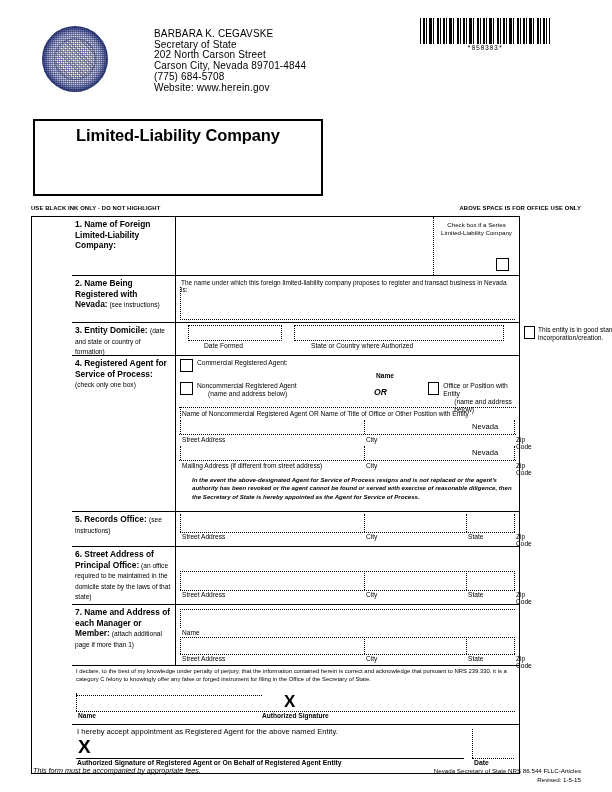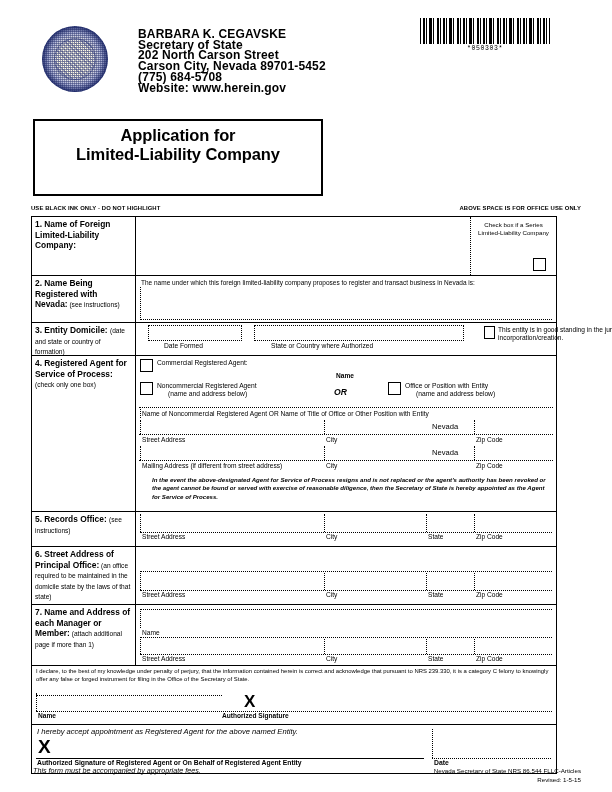--- a/index.html
+++ b/index.html
@@ -53,24 +53,24 @@
     content: "";
     position: absolute;
     left: 12px; top: 12px; right: 12px; bottom: 12px;
     border-radius: 50%;
     border: 1px solid rgba(40,52,120,0.55);
     background-image:
       repeating-linear-gradient(45deg, rgba(35,45,120,0.35) 0 1px, transparent 1px 3px);
   }
   .office-block {
     position: absolute;
-    left: 138px; top: 29px;
-    font-size: 12px;
+    left: 154px; top: 29px;
+    font-size: 10px;
     line-height: 10.7px;
-    font-weight: bold;
+    font-weight: normal;
     letter-spacing: 0.15px;
     white-space: nowrap;
   }
   .office-block .line { display: block; }
 
   .barcode {
     position: absolute;
     left: 420px; top: 18px;
     width: 130px; height: 26px;
     background-image: repeating-linear-gradient(
@@ -125,24 +125,25 @@
     font-weight: bold;
     letter-spacing: 0.1px;
   }
   .ink-left { position: absolute; left: 0; top: 0; }
   .ink-right { position: absolute; right: 0; top: 0; }
 
   
   .form-table {
     position: absolute;
     left: 31px; top: 216px;
-    width: 526px;
+    width: 489px;
     border: 1.6px solid #000;
     border-collapse: collapse;
     box-sizing: border-box;
+    padding-left: 40px;
   }
   .row {
     display: flex;
     border-bottom: 1.6px solid #000;
     position: relative;
   }
   .row:last-child { border-bottom: none; }
   .lab {
     width: 104px;
     min-width: 104px;
@@ -289,21 +290,20 @@
     line-height: 15px;
   }
 
   
   .r9 { height: 48px; }
   .r9 .fld { padding: 0; position: relative; }
   .r9 .accept {
     position: absolute;
     left: 5px; top: 2px;
     font-size: 7.6px;
-    font-style: italic;
   }
   .r9 .xmark {
     position: absolute;
     left: 6px; top: 13px;
     font-size: 19px;
     font-weight: bold;
     line-height: 17px;
   }
   .r9 .sigline {
     position: absolute;
@@ -360,30 +360,29 @@
 <body>
 
 <div class="page">
 
   <div class="header">
     <div class="seal"></div>
     <div class="office-block">
       <span class="line">BARBARA K. CEGAVSKE</span>
       <span class="line">Secretary of State</span>
       <span class="line">202 North Carson Street</span>
-      <span class="line">Carson City, Nevada 89701-5452</span>
+      <span class="line">Carson City, Nevada 89701-4844</span>
       <span class="line">(775) 684-5708</span>
       <span class="line">Website:  www.herein.gov</span>
     </div>
     <div class="barcode"></div>
     <div class="barcode-num">*050303*</div>
   </div>
 
   <div class="title-box">
-    <div class="title-line">Application for</div>
     <div class="title-line">Limited-Liability Company</div>
   </div>
 
   <div class="ink-row">
     <span class="ink-left">USE BLACK INK ONLY - DO NOT HIGHLIGHT</span>
     <span class="ink-right">ABOVE SPACE IS FOR OFFICE USE ONLY</span>
   </div>
 
   <div class="form-table">
 

